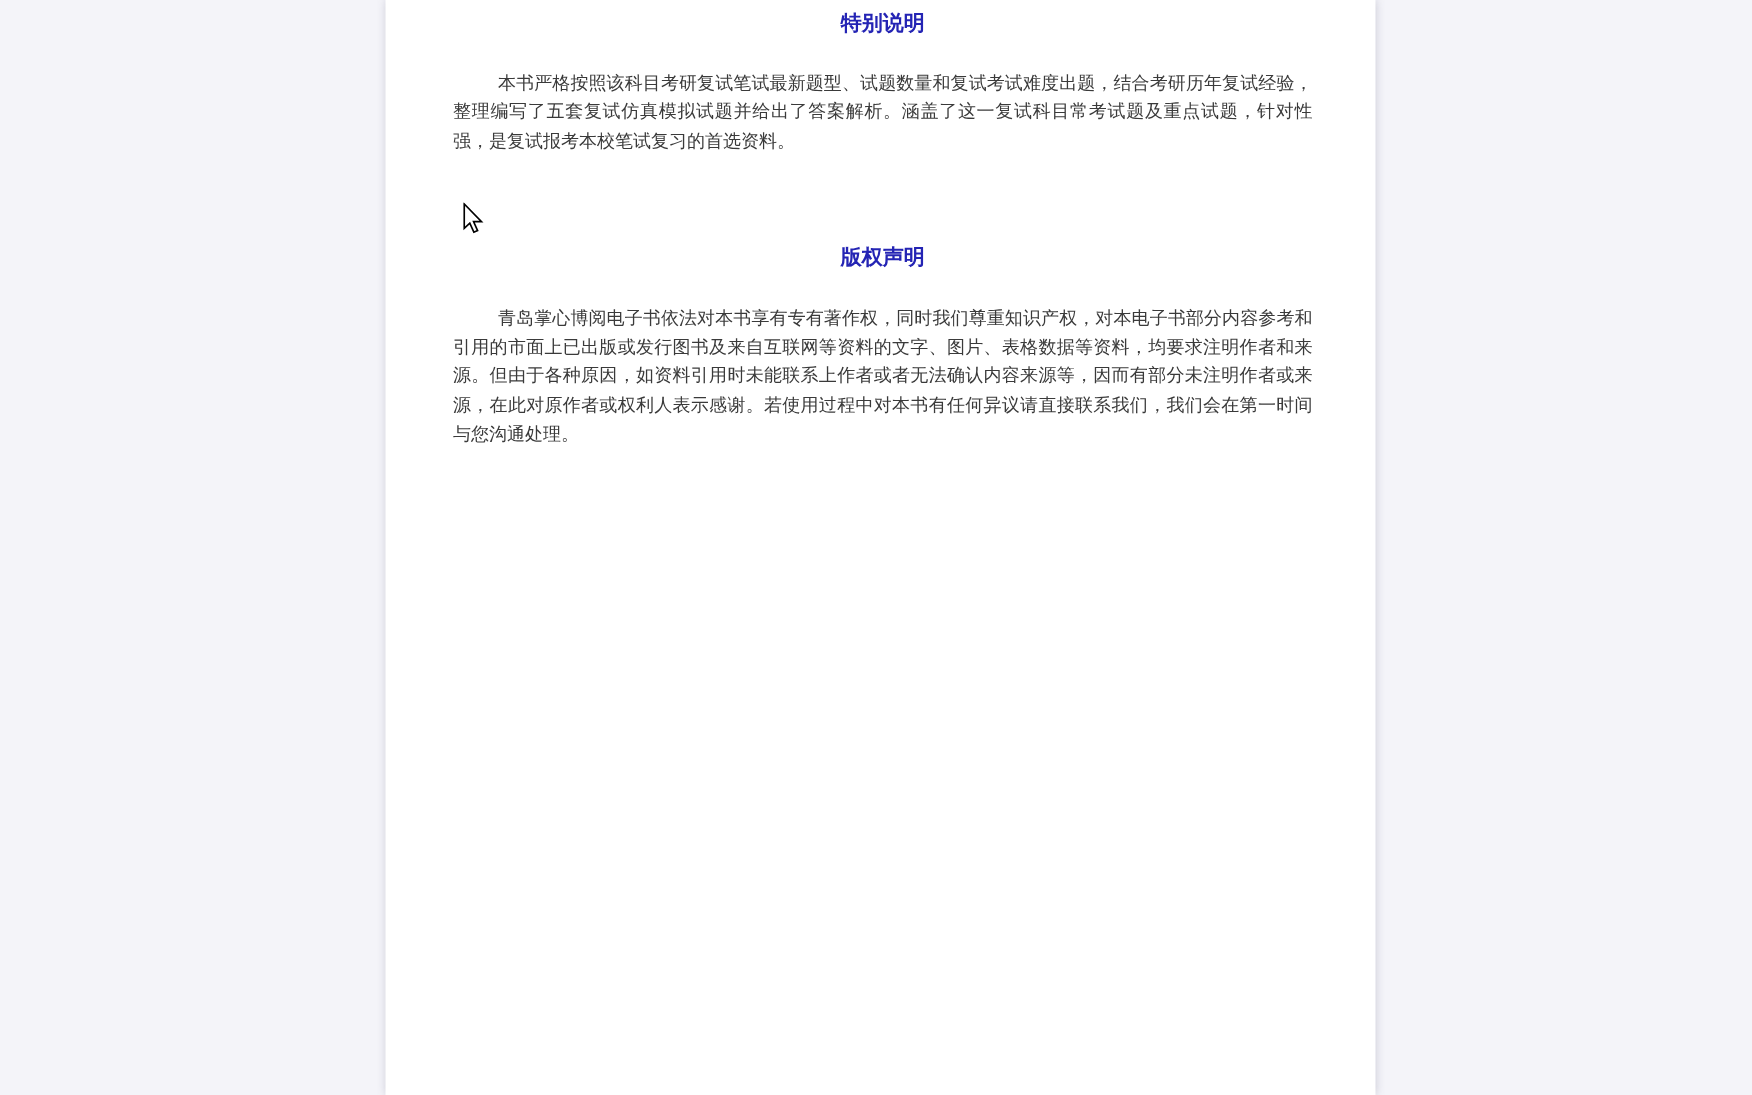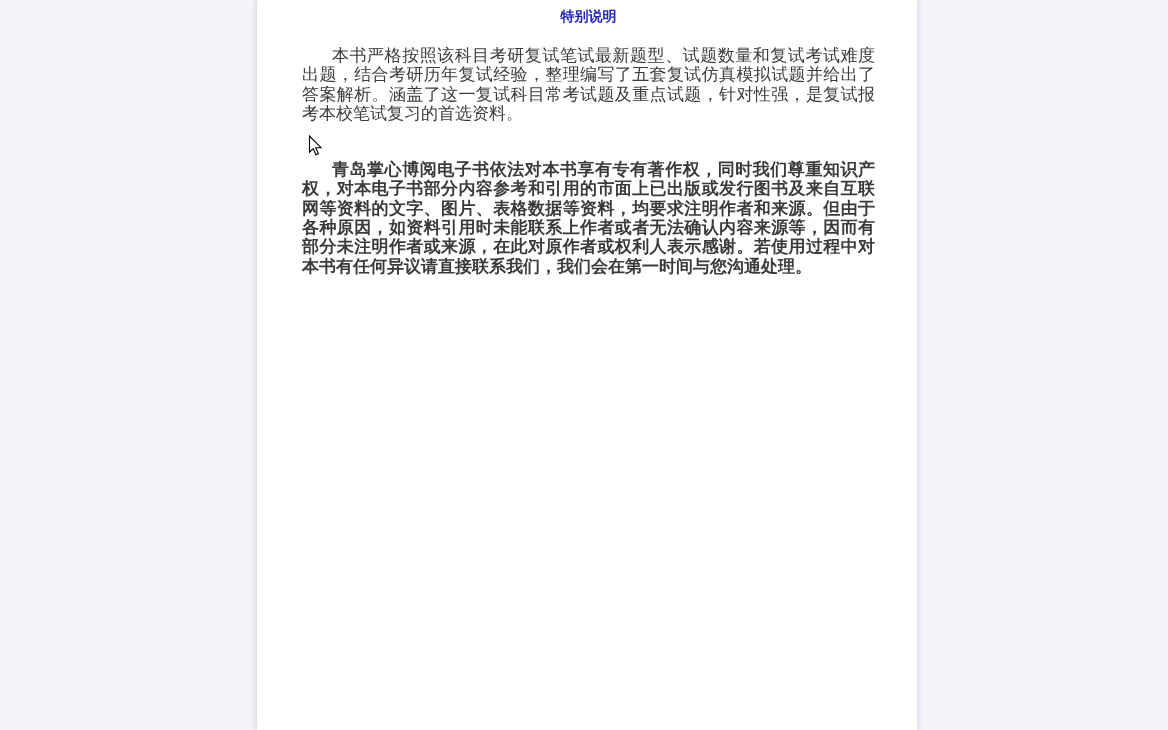--- a/index.html
+++ b/index.html
@@ -36,29 +36,29 @@
     line-height: 15px;
     font-weight: bold;
     text-align: center;
     color: var(--heading-color, #2424b4);
   }
   .section-title.first { margin-top: 9px; }
   .section-title.second { margin-top: 61px; }
 
   .para {
     margin: 0;
-    font-size: 17px;
+    font-size: 12px;
     line-height: 19.3px;
     color: var(--body-color, #3a3a3a);
     text-align: justify;
     text-indent: 30px;
     letter-spacing: 0;
   }
   .para.lead { margin-top: 22px; }
-  .para.lead2 { margin-top: 37px; font-weight: bold; }
+  .para.lead2 { margin-top: 23px; }
 
   .cursor {
     position: absolute;
     left: 308px;
     top: 135px;
     width: 16px;
     height: 22px;
     pointer-events: none;
   }
 </style>
@@ -68,20 +68,21 @@
 <div class="viewport">
 
   <div class="paper">
 
     <div>
       <h2 class="section-title first">特别说明</h2>
       <p class="para lead">本书严格按照该科目考研复试笔试最新题型、试题数量和复试考试难度出题，结合考研历年复试经验，整理编写了五套复试仿真模拟试题并给出了答案解析。涵盖了这一复试科目常考试题及重点试题，针对性强，是复试报考本校笔试复习的首选资料。</p>
     </div>
 
     <div>
+      <h2 class="section-title second">版权声明</h2>
       <p class="para lead2">青岛掌心博阅电子书依法对本书享有专有著作权，同时我们尊重知识产权，对本电子书部分内容参考和引用的市面上已出版或发行图书及来自互联网等资料的文字、图片、表格数据等资料，均要求注明作者和来源。但由于各种原因，如资料引用时未能联系上作者或者无法确认内容来源等，因而有部分未注明作者或来源，在此对原作者或权利人表示感谢。若使用过程中对本书有任何异议请直接联系我们，我们会在第一时间与您沟通处理。</p>
     </div>
 
   </div>
 
   <svg class="cursor" viewBox="0 0 16 22" xmlns="http://www.w3.org/2000/svg" style="left: 308px; top: 135px;">
     <path d="M1.5 1 L1.5 17.2 L5.2 13.7 L7.9 19.8 L10.4 18.7 L7.7 12.7 L13 12.7 Z" fill="#ffffff" stroke="#000000" stroke-width="1.1" stroke-linejoin="miter"></path>
   </svg>
 
 </div>

